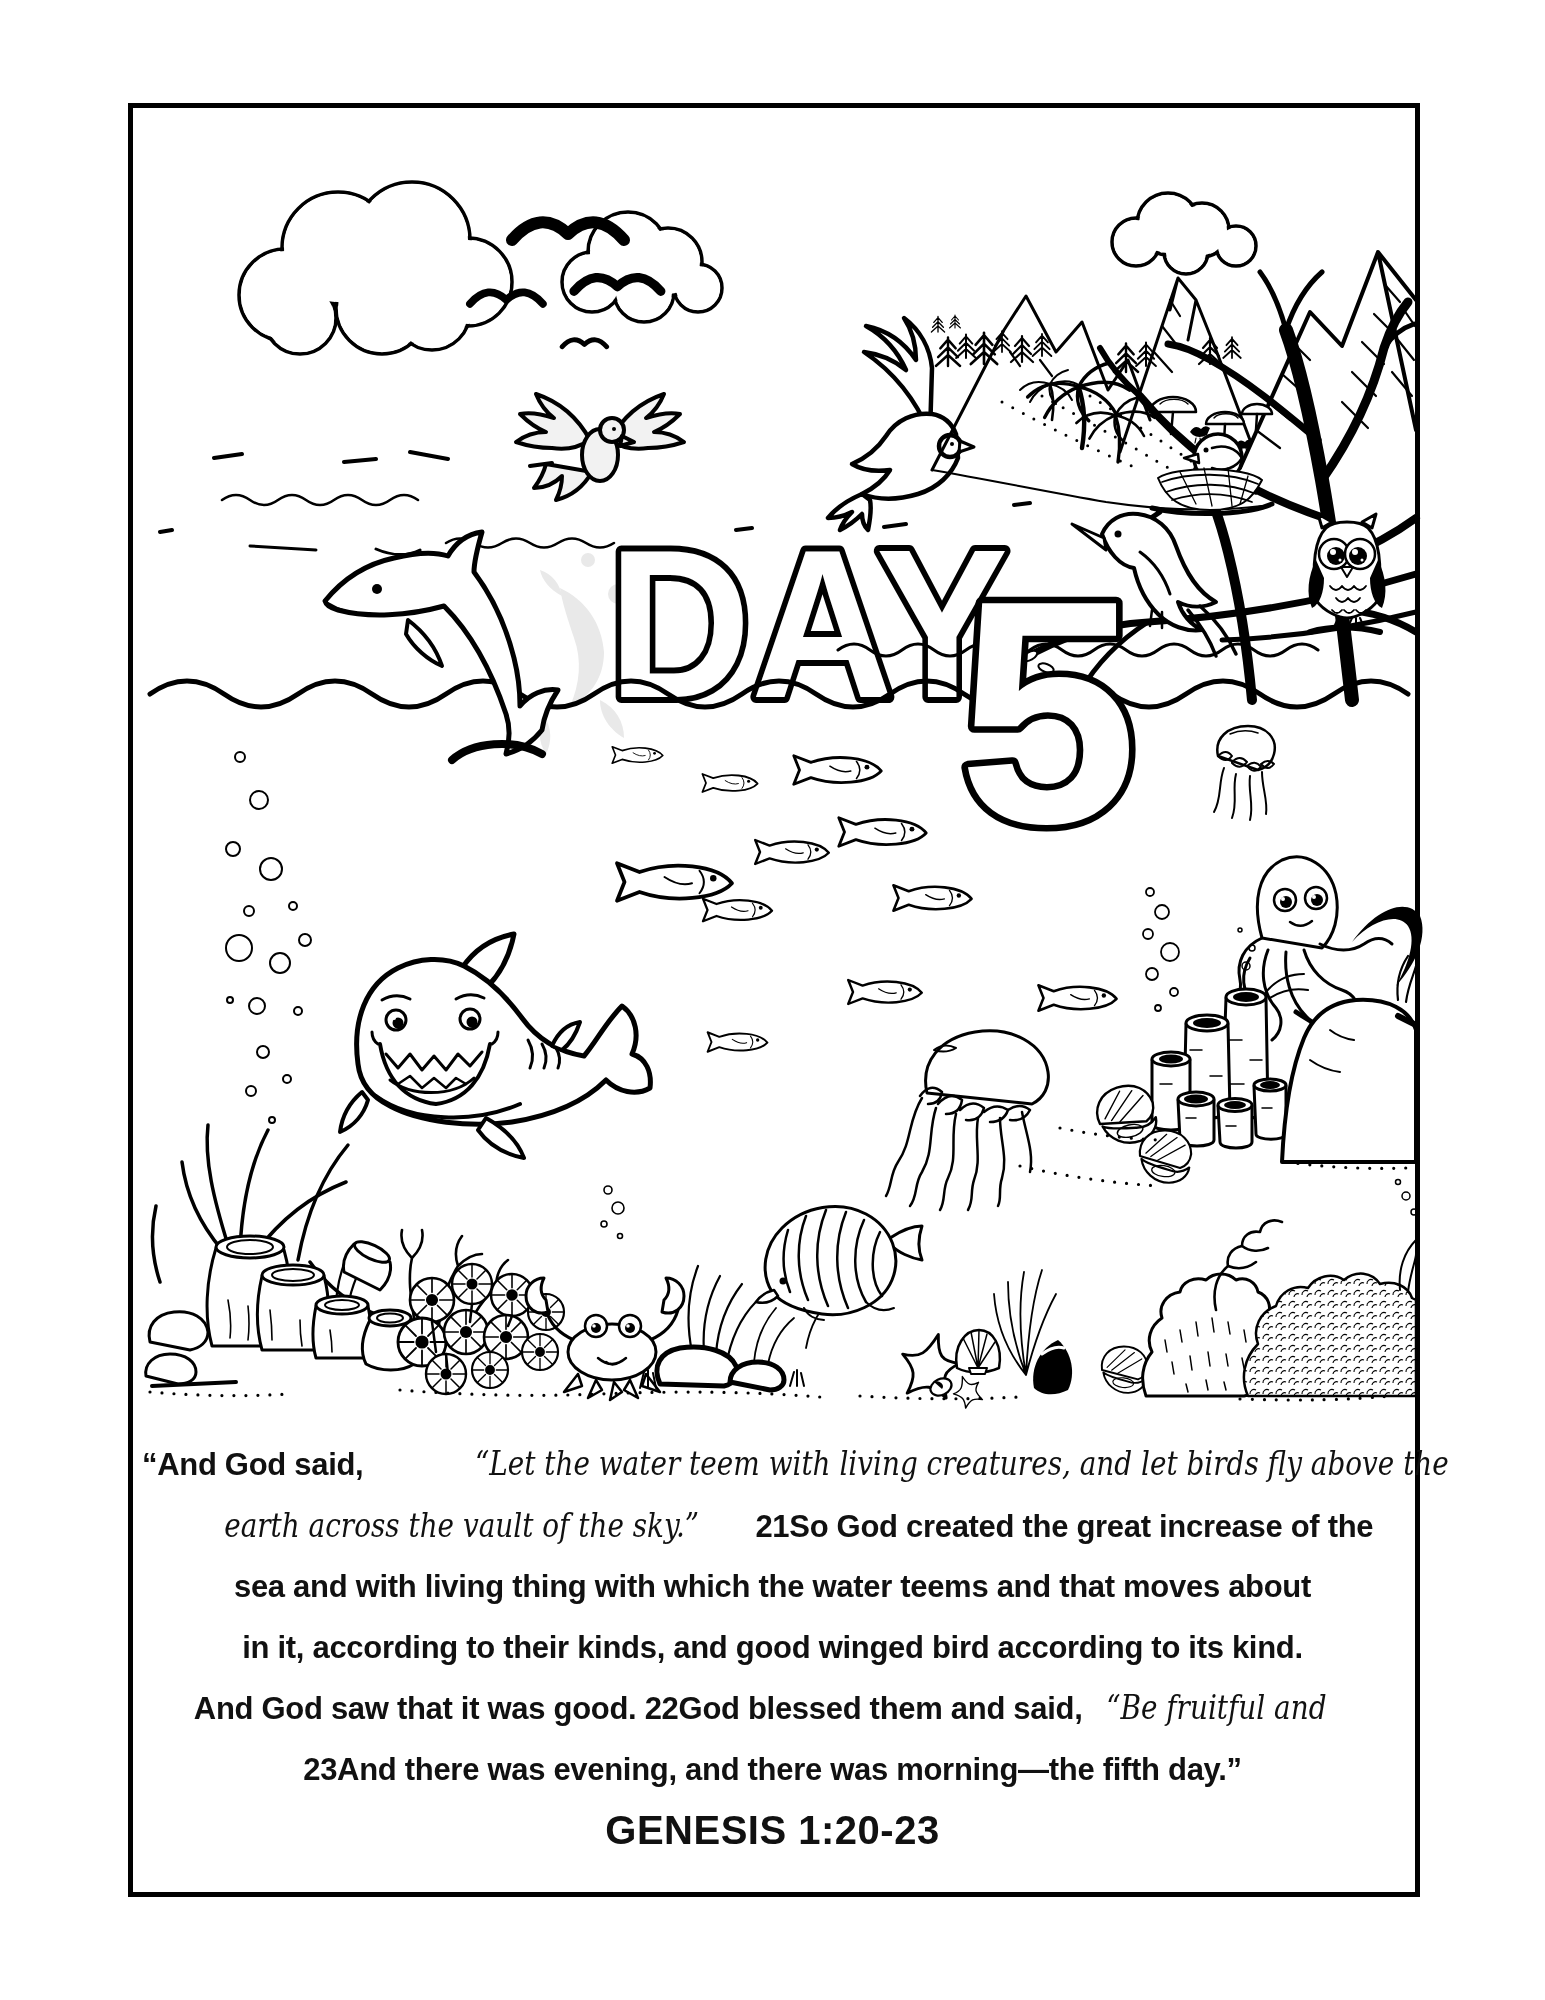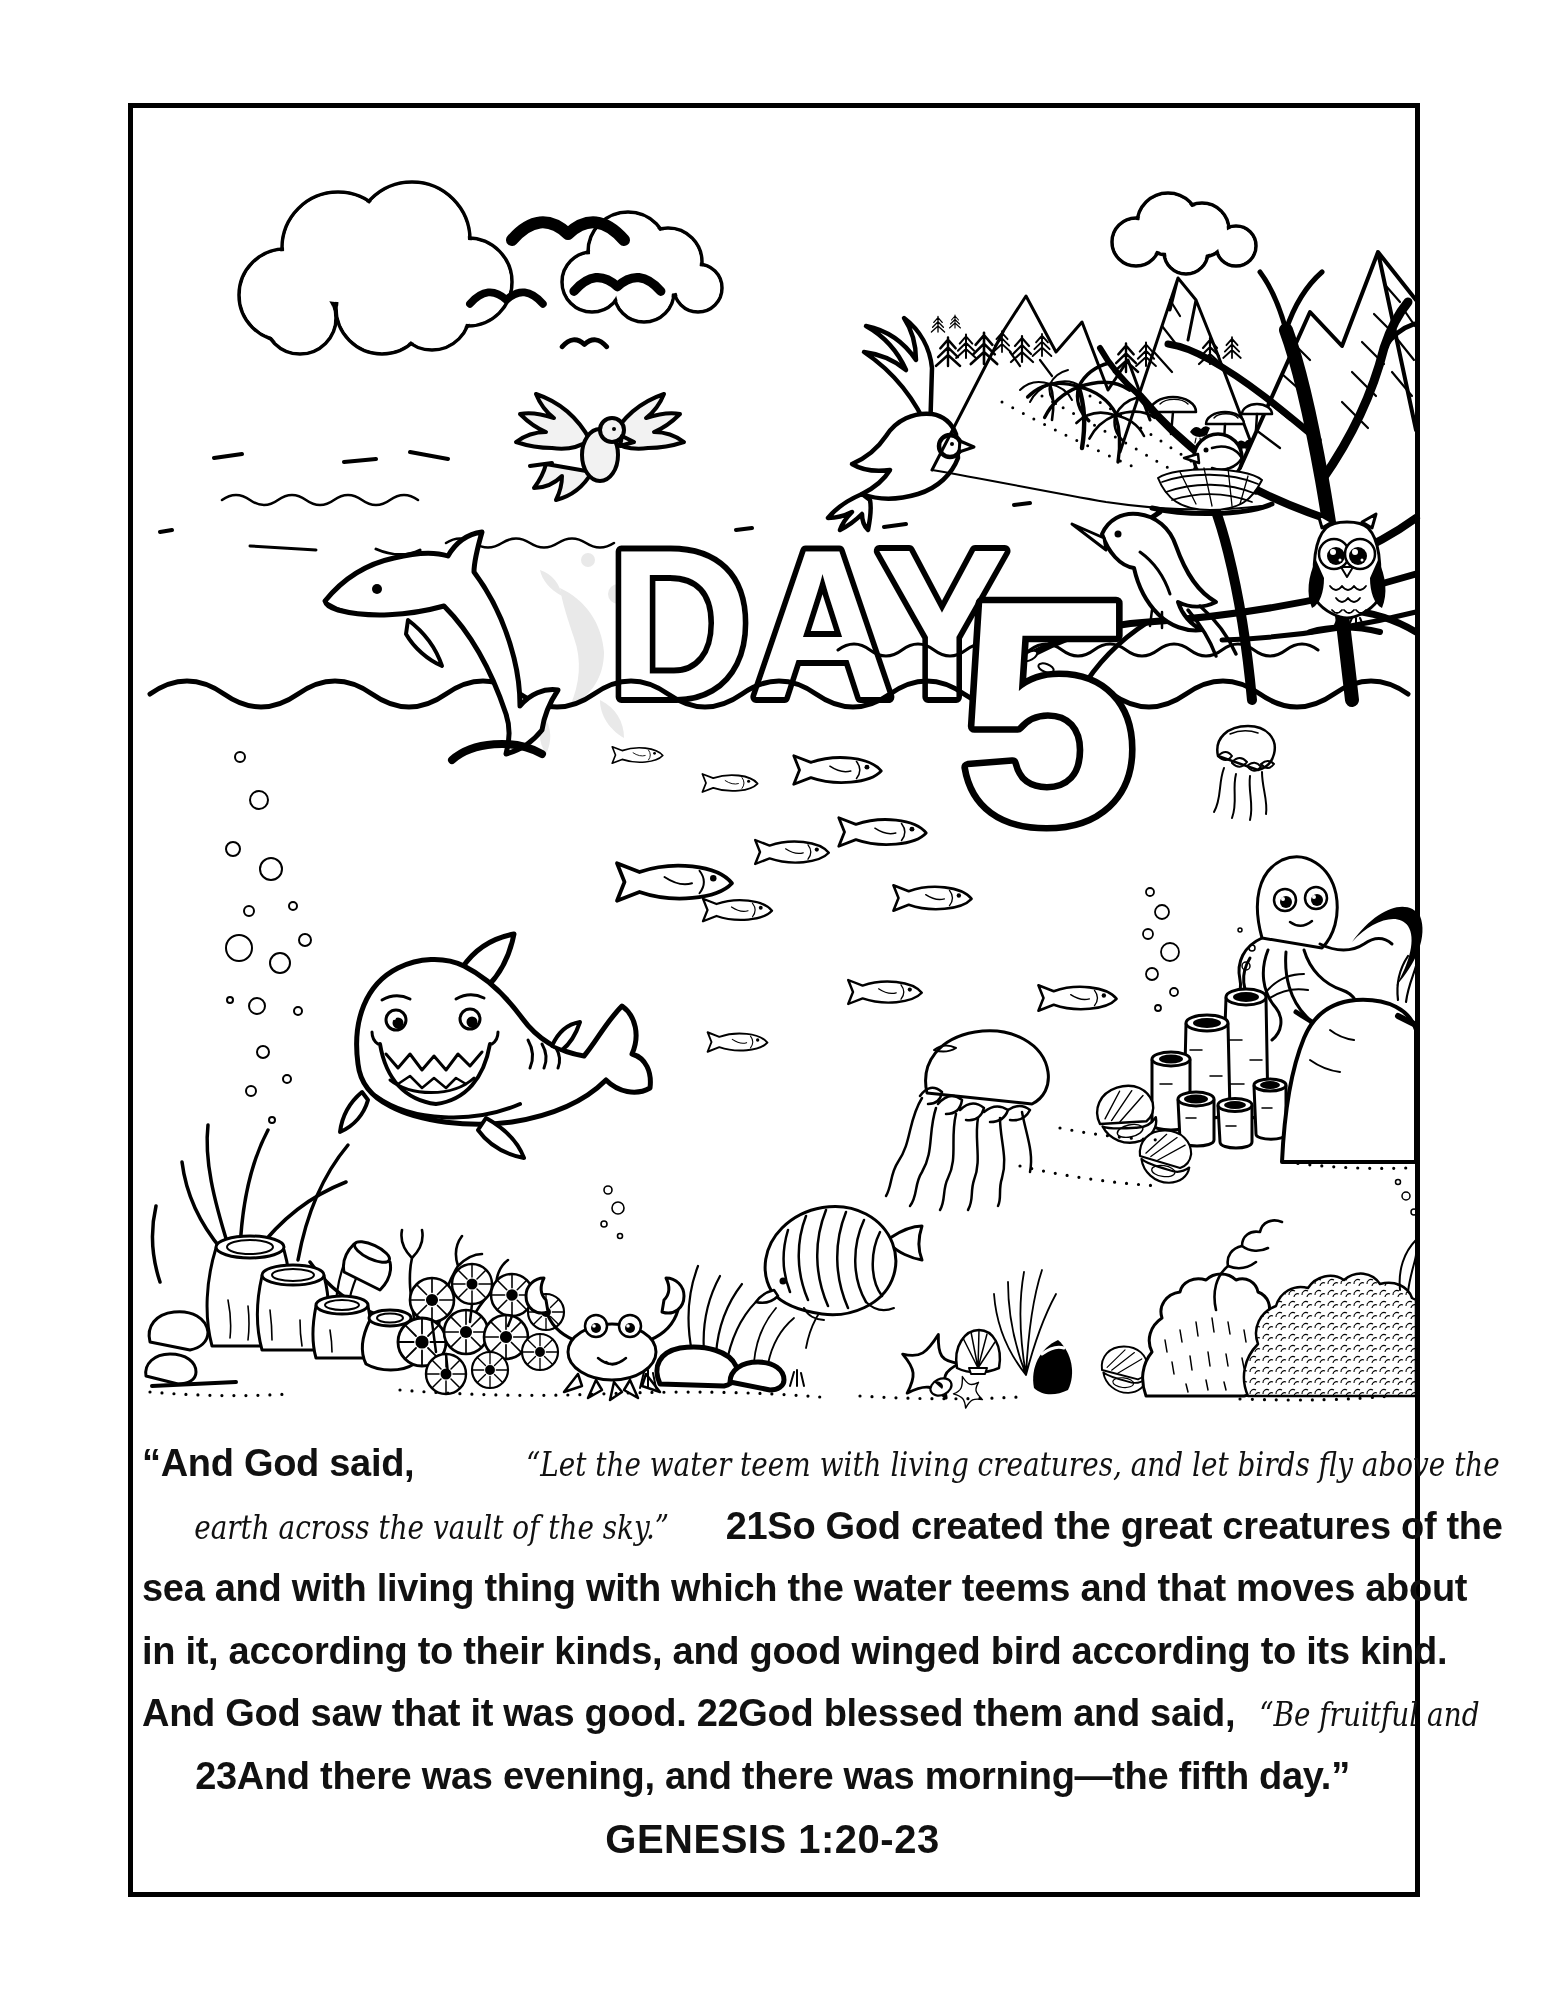--- a/index.html
+++ b/index.html
@@ -9,21 +9,21 @@
   svg .ln{fill:none;stroke:#000;stroke-linecap:round;stroke-linejoin:round}
   svg .wh{fill:#fff;stroke:#000;stroke-linecap:round;stroke-linejoin:round}
   svg .gy{fill:#f2f2f2;stroke:#000;stroke-linejoin:round}
   svg .bk{fill:#000;stroke:none}
   svg .sp{fill:#e9e9e9;stroke:none}
   svg .dot{fill:none;stroke:#000;stroke-linecap:round;stroke-dasharray:0 12}
   svg text.outline{font-family:"Liberation Sans",sans-serif;font-weight:700;
     fill:#fff;stroke:#000;paint-order:stroke;stroke-linejoin:round}
   .verse{position:absolute;left:142px;width:1261px;top:1436px;text-align:center}
   .vline{white-space:nowrap;line-height:55.5px}
-  .sans{font-weight:700;font-size:38px;letter-spacing:-0.3px}
+  .sans{font-weight:700;font-size:31px;letter-spacing:-0.3px}
   .script{font-family:"DejaVu Serif",serif;font-style:italic;font-size:34px;
     display:inline-block;transform:scaleX(0.82);transform-origin:center bottom}
   .ref{font-weight:700;font-size:40px;letter-spacing:.5px;margin-top:6px}
 </style>
 </head>
 <body>
 
 <svg class="scene-svg" width="1545" height="2000" viewBox="0 0 1545 2000">
   <defs>
     <pattern id="scr" width="13" height="11" patternUnits="userSpaceOnUse">
@@ -574,19 +574,19 @@
     <path d="M1240,1399 q90,3 150,-3"></path>
     <path d="M1020,1166 q70,16 140,20"></path>
     <path d="M1060,1128 q50,10 100,12"></path>
     <path d="M150,1392 q70,6 140,2"></path>
     <path d="M1286,1162 q60,8 120,6"></path>
   </g>
 </svg>
 
 <div class="verse">
   <div class="vline"><span class="sans">“And God said,</span> <span class="script">“Let the water teem with living creatures, and let birds fly above the</span></div>
-  <div class="vline"><span class="script">earth across the vault of the sky.”</span> <span class="sans">21So God created the great creatures of the</span></div>
+  <div class="vline"><span class="script">earth across the vault of the sky.”</span> <span class="sans">21So God created the great increase of the</span></div>
   <div class="vline"><span class="sans">sea and with living thing with which the water teems and that moves about</span></div>
   <div class="vline"><span class="sans">in it, according to their kinds, and good winged bird according to its kind.</span></div>
   <div class="vline"><span class="sans">And God saw that it was good. 22God blessed them and said,</span><span class="script">“Be fruitful and</span></div>
   <div class="vline"><span class="sans">23And there was evening, and there was morning—the fifth day.”</span></div>
   <div class="ref">GENESIS 1:20-23</div>
 </div>
 
 </body></html>

